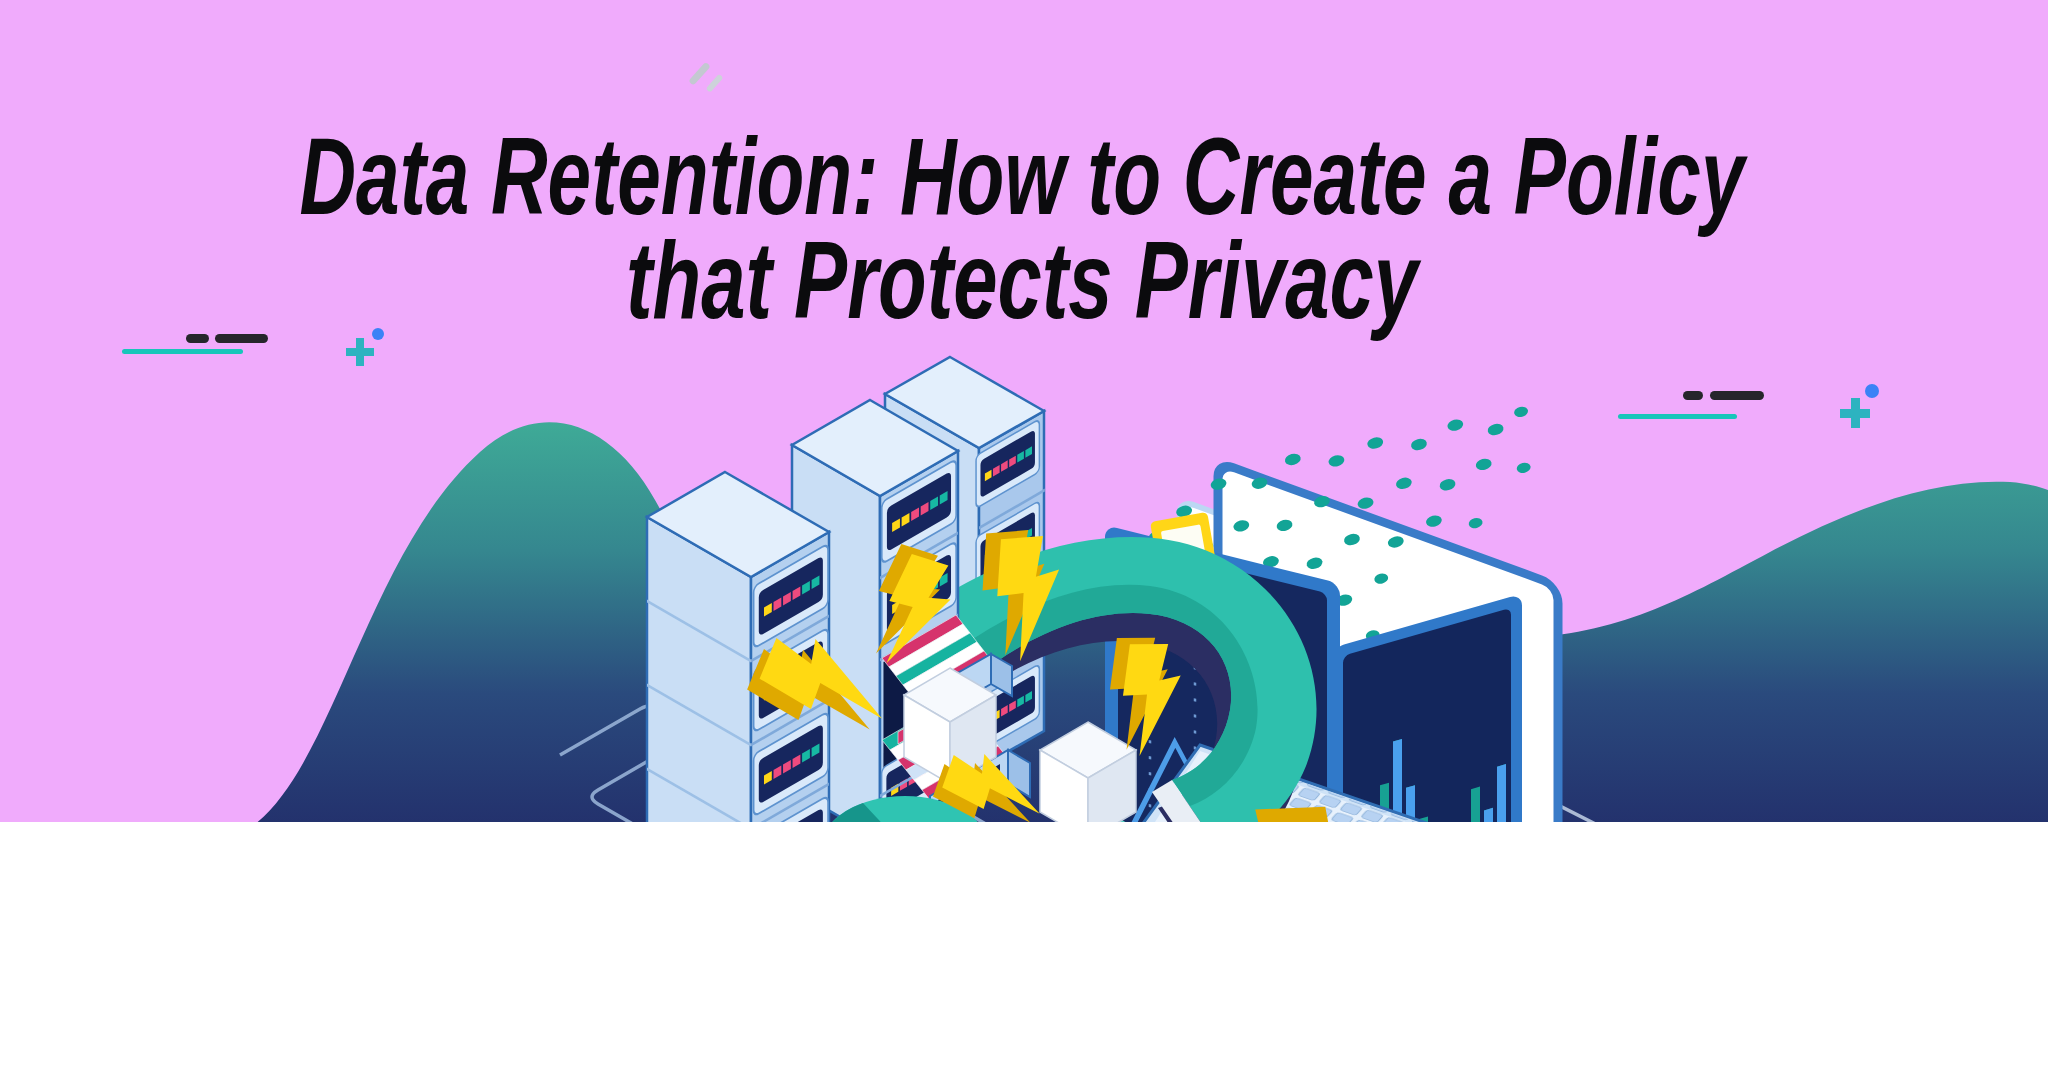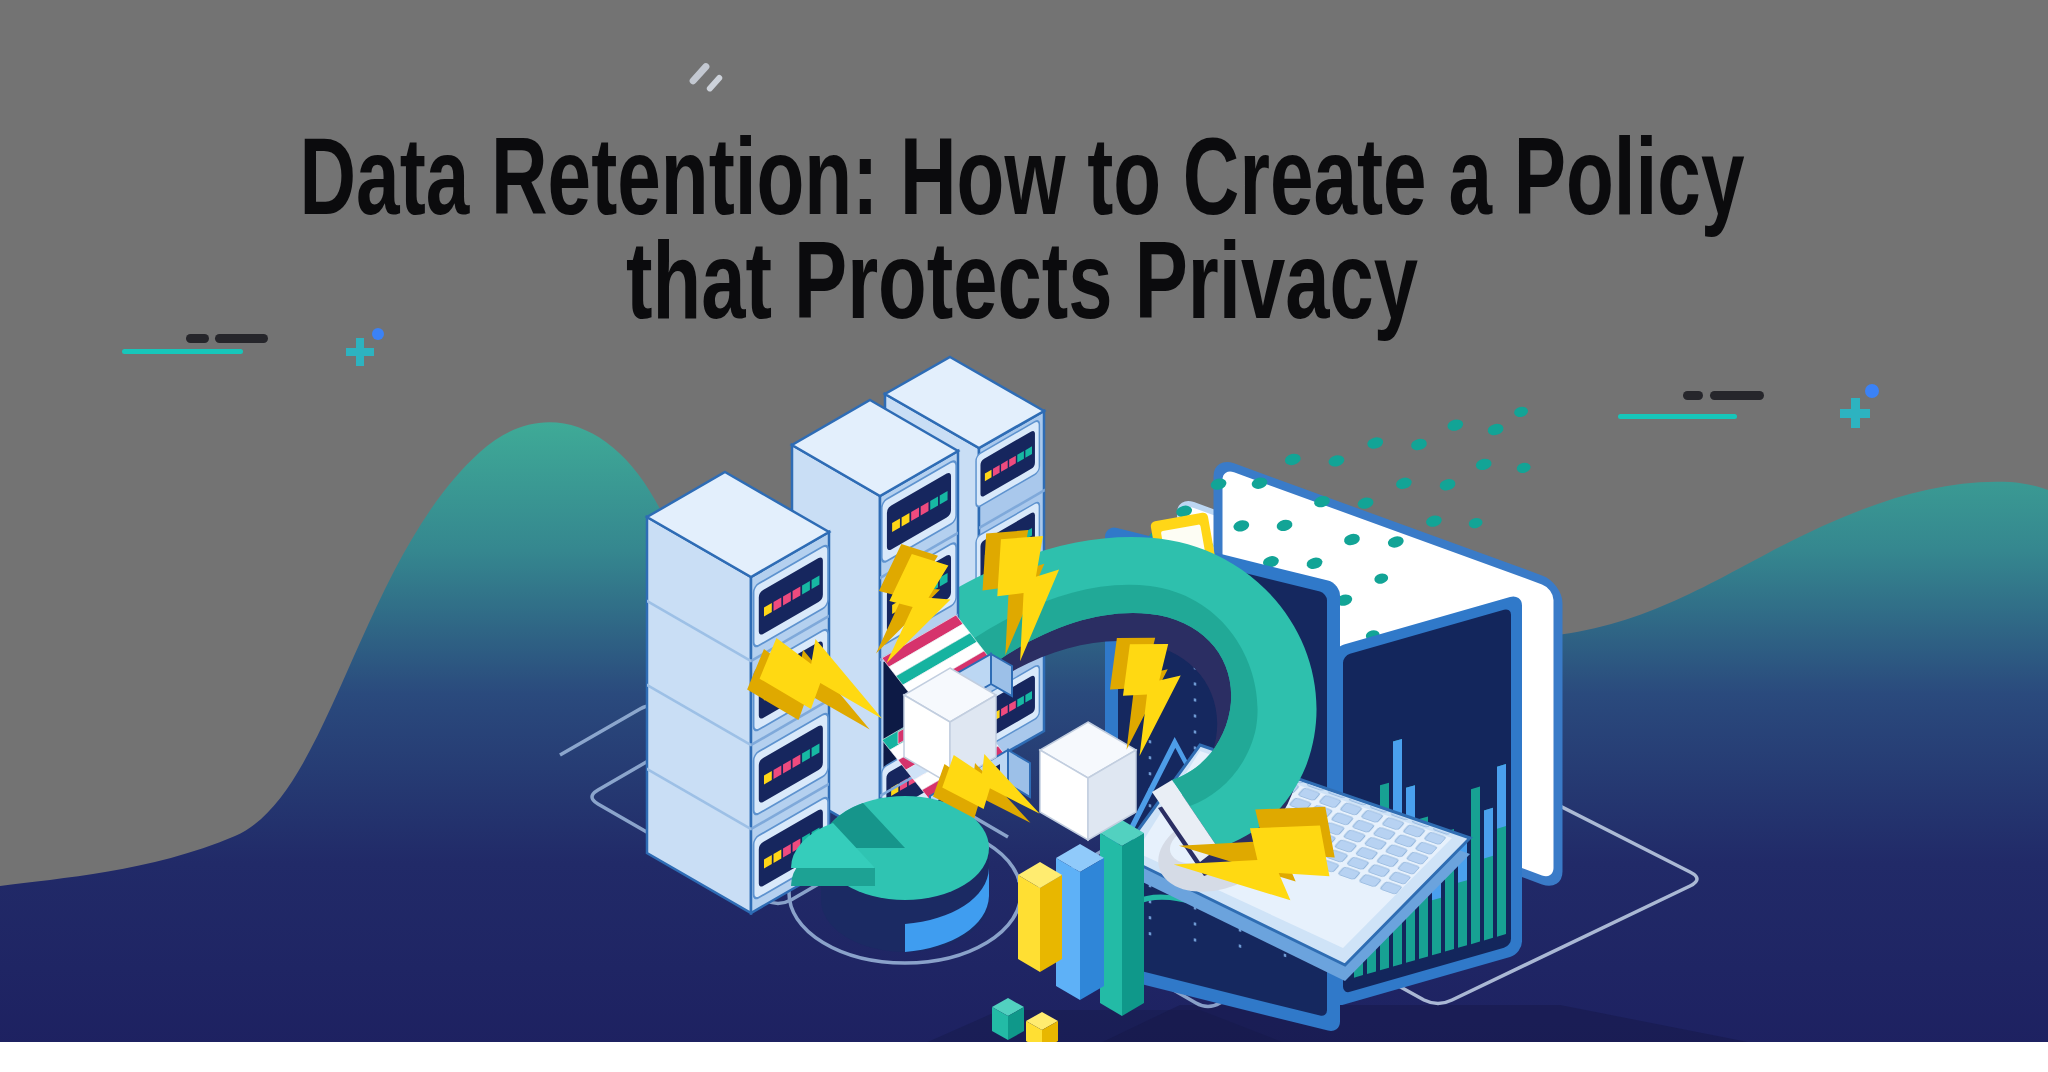--- a/index.html
+++ b/index.html
@@ -1,17 +1,17 @@
 <!DOCTYPE html>
 <html><head>
 <meta charset="utf-8">
 <style>
   html,body{margin:0;padding:0;background:#ffffff;}
-  .stage{position:relative;width:2048px;height:1042px;overflow:hidden;background:#737373;
-         font-family:"Liberation Sans", sans-serif;}
+  .stage{position:relative;width:2048px;height:822px;overflow:hidden;background:#f0abfc;
+         font-family:"Liberation Sans", sans-serif;font-style:italic;}
   svg{display:block}
   .title-text{font-family:"Liberation Sans", sans-serif;font-weight:bold;}
 </style>
 </head>
 <body>
 
 <div class="stage">
 <svg width="2048" height="1072" viewBox="0 0 2048 1072" xmlns="http://www.w3.org/2000/svg">
 
   <defs>

